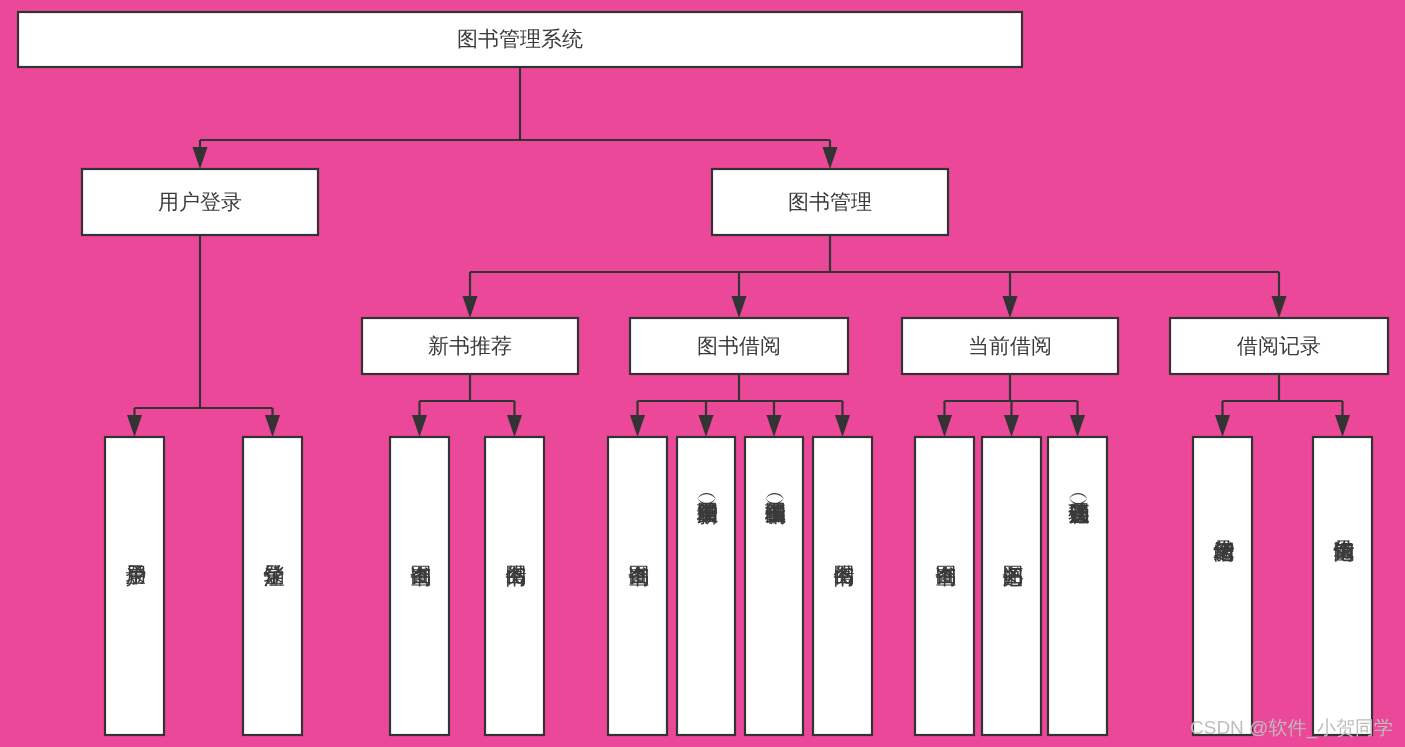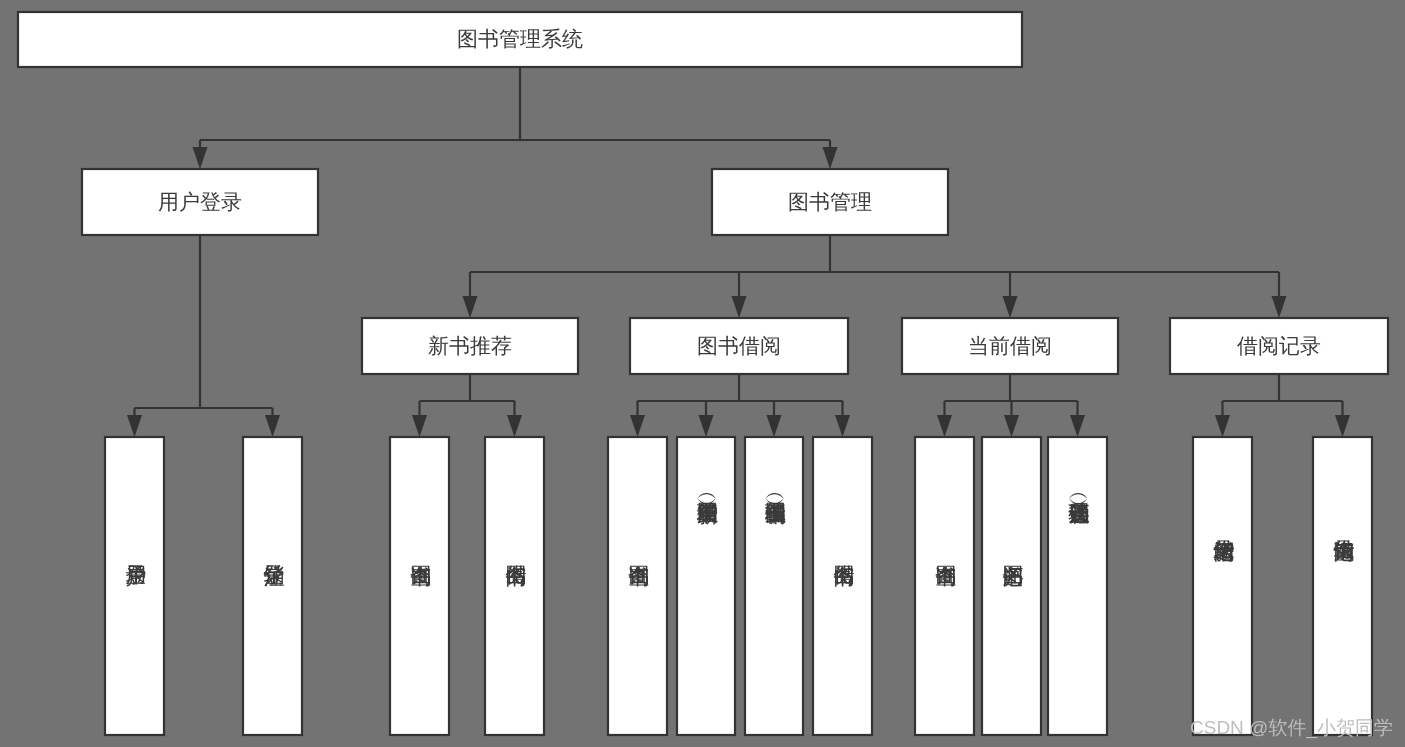--- a/index.html
+++ b/index.html
@@ -11,21 +11,21 @@
   body {
     width: 1405px;
     height: 747px;
     font-family: "Liberation Sans", "DejaVu Sans", sans-serif;
     overflow: hidden;
   }
   #diagram-root {
     position: relative;
     width: 1405px;
     height: 747px;
-    background: #737373;
+    background: #ec4899;
   }
   svg.diagram-canvas {
     position: absolute;
     left: 0;
     top: 0;
     width: 1405px;
     height: 747px;
     display: block;
   }
   .node-box {

